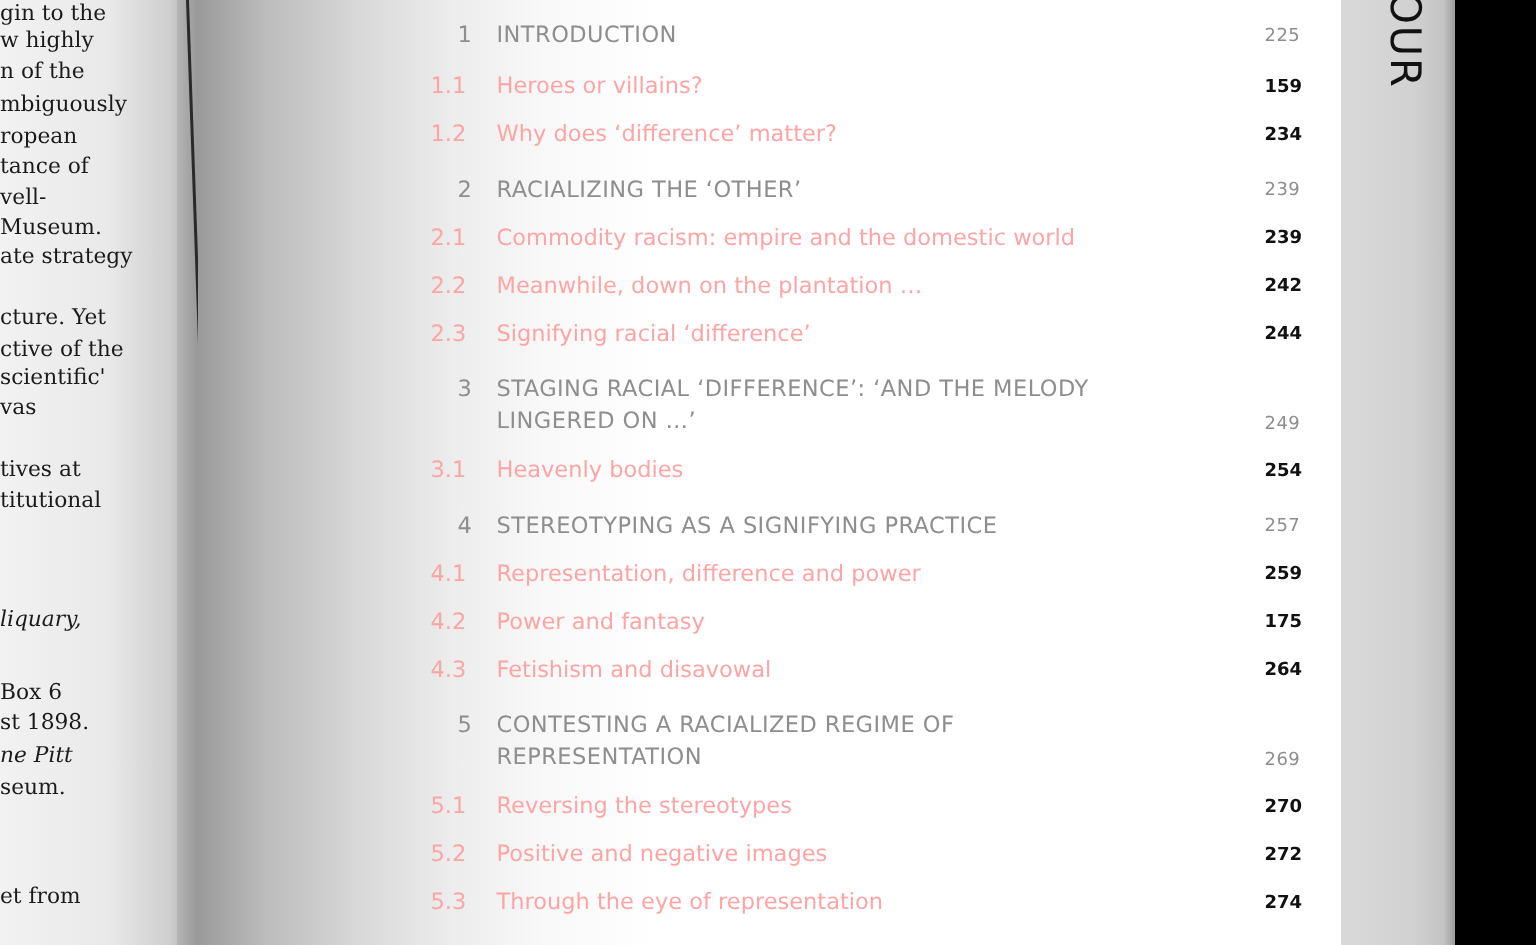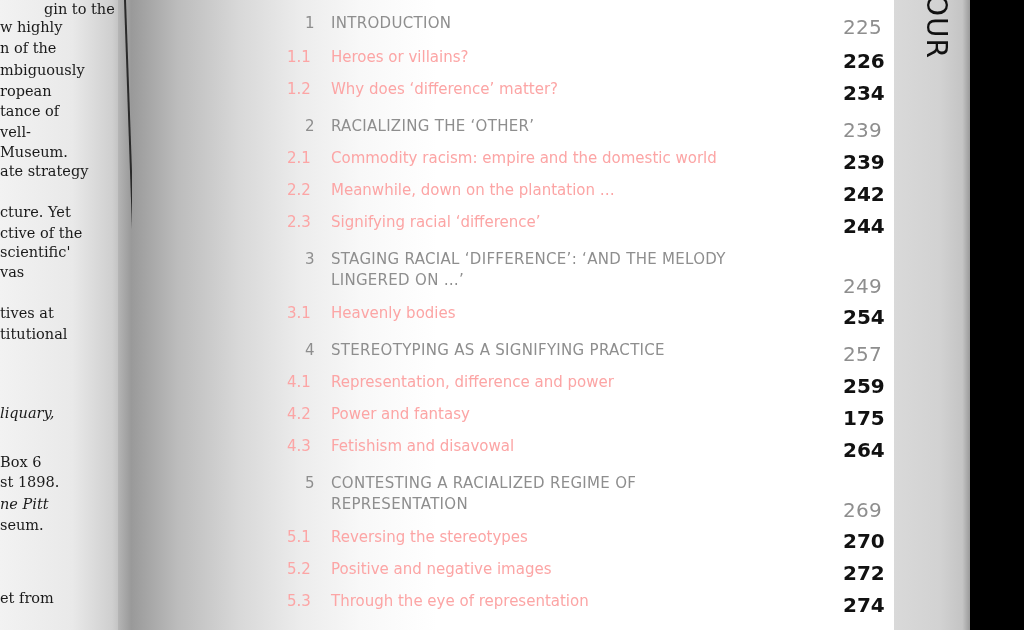--- a/index.html
+++ b/index.html
@@ -81,21 +81,21 @@
     .toc-title {
       position: absolute;
       left: 331px;
       font-size: 15px;
       line-height: 1.3;
       white-space: nowrap;
     }
     .toc-page {
       position: absolute;
       left: 843px;
-      font-size: 20px;
+      font-size: 12px;
       line-height: 1;
       white-space: nowrap;
     }
     .toc-row.chapter .toc-num,
     .toc-row.chapter .toc-title,
     .toc-row.chapter .toc-page {
       color: #8e8e8e;
       letter-spacing: 0.3px;
     }
     .toc-row.section .toc-num,
@@ -132,21 +132,21 @@
       left: 970px; top: 0;
       width: 54px; height: 630px;
       background: #000;
     }
   </style>
 </head>
 <body>
 
 <div class="scene">
   <div class="left-page" id="left-page">
-      <div class="line" style="top: 2px; padding-left: 44px;">gin to the</div>
+      <div class="line" style="top: 2px;">gin to the</div>
       <div class="line" style="top: 20px;">w highly</div>
       <div class="line" style="top: 41px;">n of the</div>
       <div class="line" style="top: 63px;">mbiguously</div>
       <div class="line" style="top: 84px; text-align: center;">ropean</div>
       <div class="line" style="top: 104px;">tance of</div>
       <div class="line" style="top: 125px;">vell-</div>
       <div class="line" style="top: 145px;">Museum.</div>
       <div class="line" style="top: 164px;">ate strategy</div>
       <div class="line" style="top: 205px;">cture.  Yet</div>
       <div class="line" style="top: 226px;">ctive of the</div>
@@ -167,21 +167,21 @@
 
   <div class="toc" id="toc">
       <div class="toc-row chapter" style="top: 16px;">
         <span class="toc-num chapter-num" style="top: 0px;">1</span>
         <span class="toc-title" style="top: -2px;">INTRODUCTION</span>
         <span class="toc-page" style="top: 1px;">225</span>
       </div>
       <div class="toc-row section" style="top: 50px;">
         <span class="toc-num section-num" style="top: 0px;">1.1</span>
         <span class="toc-title" style="top: -2px;">Heroes or villains?</span>
-        <span class="toc-page" style="top: 1px;">226</span>
+        <span class="toc-page" style="top: 1px;">159</span>
       </div>
       <div class="toc-row section" style="top: 82px;">
         <span class="toc-num section-num" style="top: 0px;">1.2</span>
         <span class="toc-title" style="top: -2px;">Why does ‘difference’ matter?</span>
         <span class="toc-page" style="top: 1px;">234</span>
       </div>
       <div class="toc-row chapter" style="top: 119px;">
         <span class="toc-num chapter-num" style="top: 0px;">2</span>
         <span class="toc-title" style="top: -2px;">RACIALIZING THE ‘OTHER’</span>
         <span class="toc-page" style="top: 1px;">239</span>

